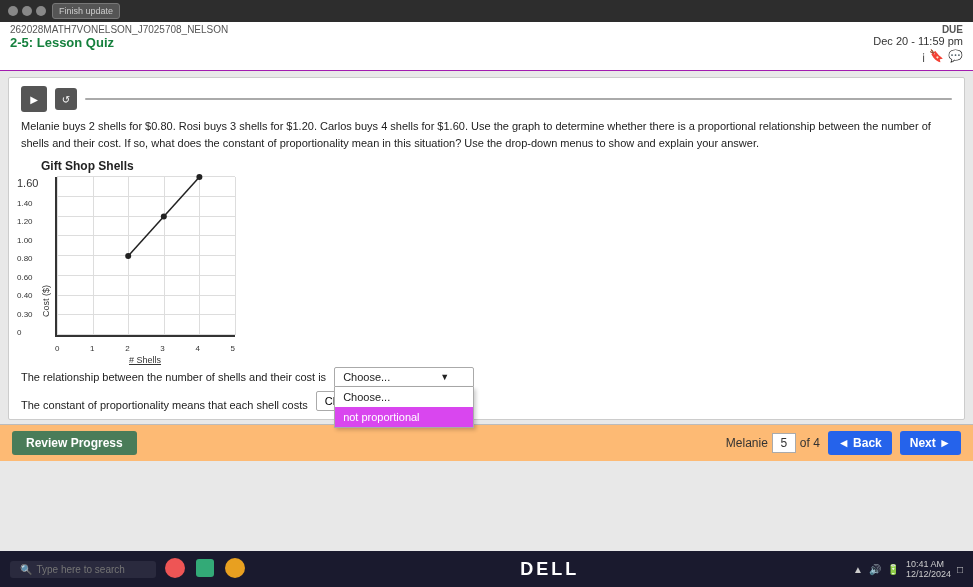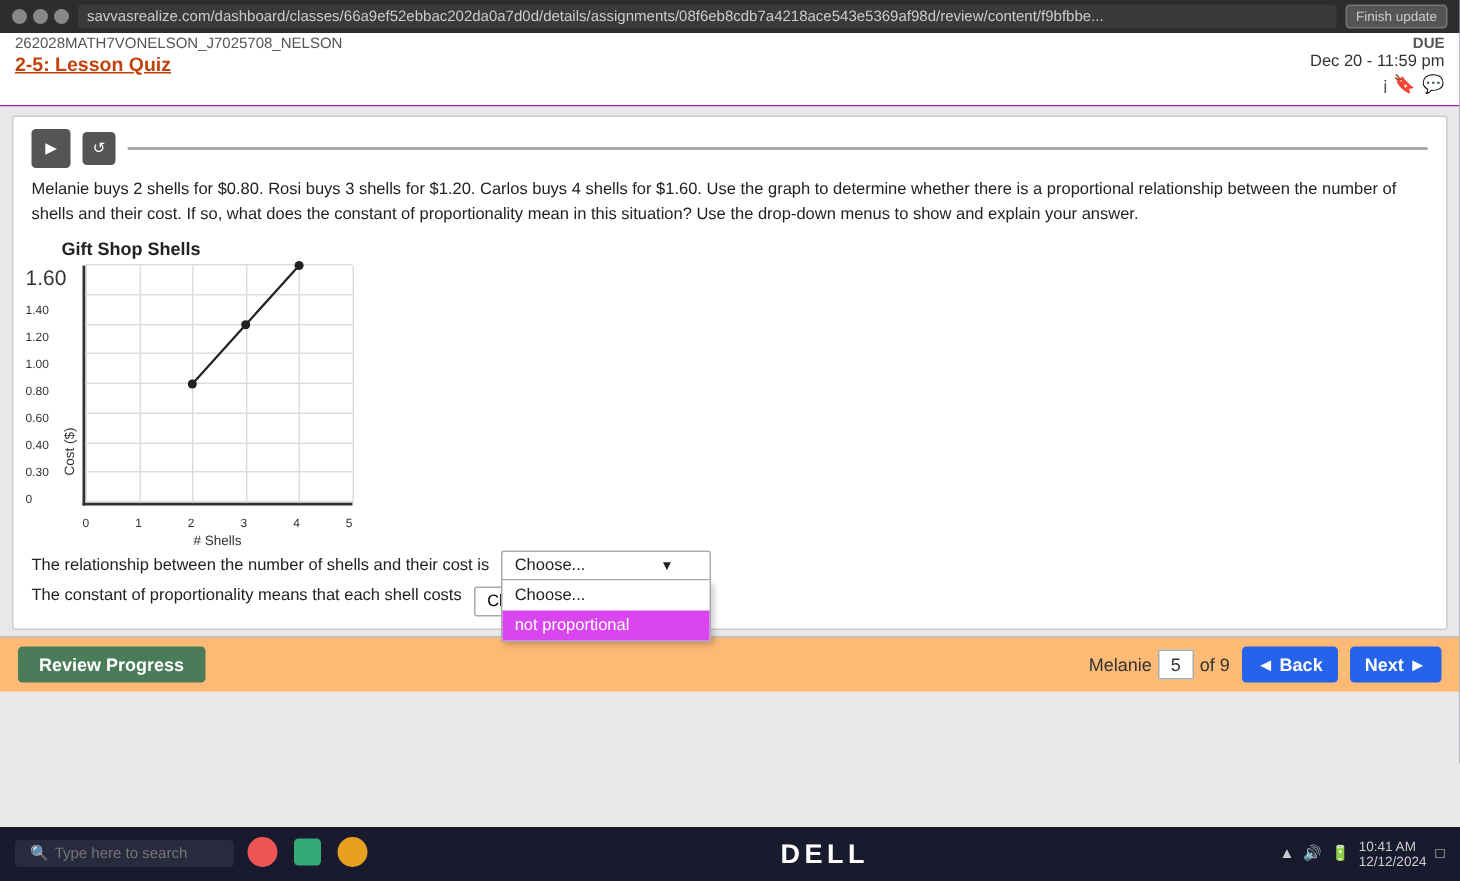--- a/index.html
+++ b/index.html
@@ -71,22 +71,21 @@
       justify-content: space-between;
       align-items: flex-start;
     }
     .breadcrumb {
       font-size: 10px;
       color: #555;
     }
     .lesson-title {
       font-size: 13px;
       font-weight: bold;
-      color: #c2410c;
-      text-decoration: underline;
+      color: #15803d;
     }
     .due-section {
       text-align: right;
       font-size: 10px;
       color: #555;
     }
     .due-label { font-weight: bold; font-size: 10px; }
     .due-date { font-size: 11px; color: #333; }
     .due-icons { display: flex; gap: 4px; justify-content: flex-end; margin-top: 2px; }
     .due-icon { font-size: 12px; color: #555; cursor: pointer; }
@@ -195,21 +194,21 @@
     .answer-row {
       display: flex;
       align-items: center;
       gap: 8px;
       margin-bottom: 4px;
       font-size: 11px;
       color: #222;
     }
     .answer-row-2 {
       display: flex;
-      align-items: flex-start;
+      align-items: flex-end;
       gap: 8px;
       font-size: 11px;
       color: #222;
     }
 
     
     .dropdown-container {
       position: relative;
       display: inline-block;
     }
@@ -349,23 +348,20 @@
   </style>
 </head>
 <body>
 
 <div class="browser-bar">
   <div class="browser-controls">
     <div class="browser-btn"></div>
     <div class="browser-btn"></div>
     <div class="browser-btn"></div>
   </div>
-  <div class="url-bar">
-    <span>savvasrealize.com/dashboard/classes/66a9ef52ebbac202da0a7d0d/details/assignments/08f6eb8cdb7a4218ace543e5369af98d/review/content/f9bfbbe...</span>
-  </div>
   <button class="finish-update-btn">Finish update</button>
 </div>
 
 <div class="app-container">
 
   <div class="top-nav">
     <div>
       <div class="breadcrumb">262028MATH7VONELSON_J7025708_NELSON</div>
       <div class="lesson-title">2-5: Lesson Quiz</div>
     </div>
@@ -428,32 +424,32 @@
 
             <div style="position:absolute;left:-38px;top:0;height:160px;display:flex;flex-direction:column-reverse;justify-content:space-between;">
               <span style="font-size:8px;color:#333;">0</span>
               <span style="font-size:8px;color:#333;">0.30</span>
               <span style="font-size:8px;color:#333;">0.40</span>
               <span style="font-size:8px;color:#333;">0.60</span>
               <span style="font-size:8px;color:#333;">0.80</span>
               <span style="font-size:8px;color:#333;">1.00</span>
               <span style="font-size:8px;color:#333;">1.20</span>
               <span style="font-size:8px;color:#333;">1.40</span>
-              <span style="font-size:14px;color:#333;text-align:center;">1.60</span>
+              <span style="font-size:11px;color:#333;text-align:center;">1.60</span>
             </div>
 
             <div style="position:absolute;bottom:-16px;left:0;width:180px;display:flex;justify-content:space-between;">
               <span style="font-size:8px;color:#333;">0</span>
               <span style="font-size:8px;color:#333;">1</span>
               <span style="font-size:8px;color:#333;">2</span>
               <span style="font-size:8px;color:#333;">3</span>
               <span style="font-size:8px;color:#333;">4</span>
               <span style="font-size:8px;color:#333;">5</span>
             </div>
-            <div style="position:absolute;bottom:-28px;left:50%;transform:translateX(-50%);font-size:9px;color:#333;"># Shells</div>
+            <div style="position:absolute;bottom:-28px;left:50%;transform:translateX(-50%);font-size:9px;color:#333;text-decoration:underline;"># Shells</div>
           </div>
         </div>
       </div>
 
       <div class="answer-section" style="margin-top:30px;">
         <div class="answer-row">
           <span>The relationship between the number of shells and their cost is</span>
 
           <div class="dropdown-open-container" style="position:relative;">
             <div class="dropdown-open-trigger">
@@ -478,21 +474,21 @@
         </div>
       </div>
     </div>
 
     <div class="bottom-bar">
       <button class="review-progress-btn">Review Progress</button>
       <div class="nav-controls">
         <div class="question-indicator">
           <span>Melanie</span>
           <div class="question-num-box">5</div>
-          <span>of 9</span>
+          <span>of 4</span>
         </div>
         <button class="nav-btn back-btn">◄ Back</button>
         <button class="nav-btn next-btn">Next ►</button>
       </div>
     </div>
   </div>
 </div>
 
 <div style="position:fixed;bottom:0;left:0;width:973px;height:36px;background:#1a1a2e;display:flex;align-items:center;justify-content:space-between;padding:0 10px;z-index:200;">
   <div style="display:flex;align-items:center;gap:8px;">

